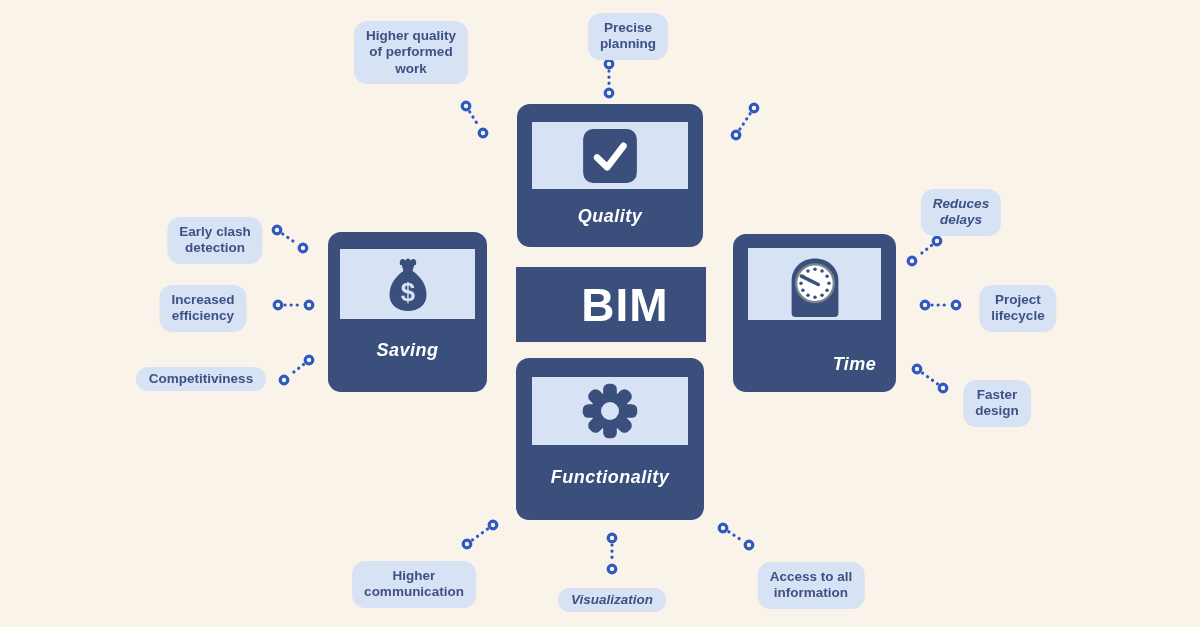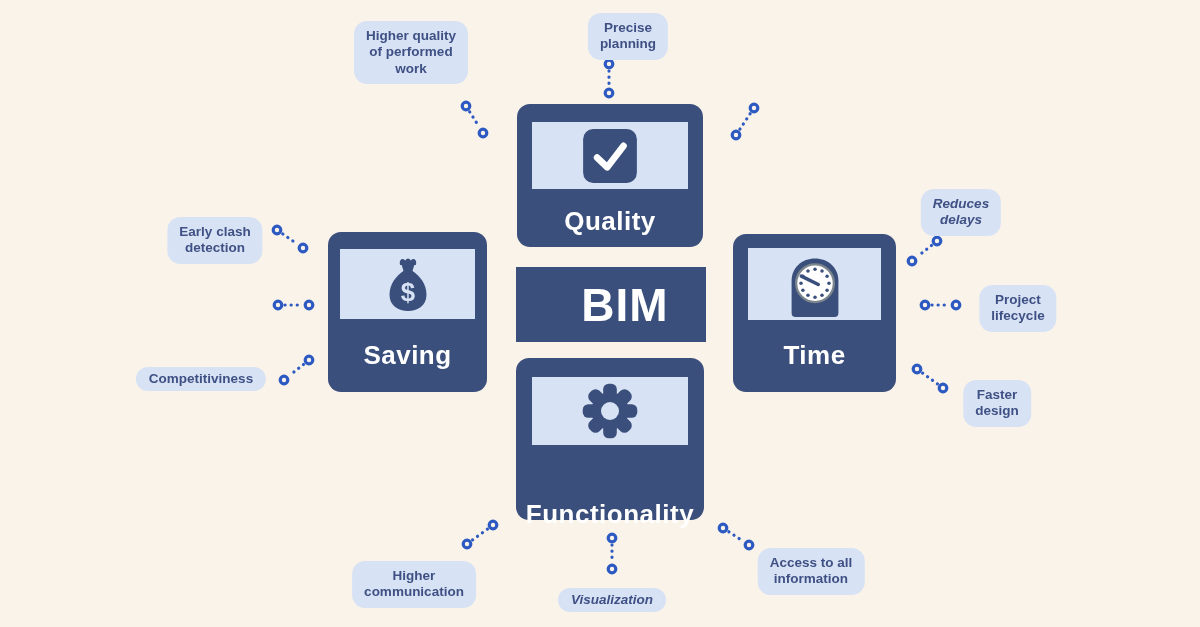--- a/index.html
+++ b/index.html
@@ -23,44 +23,44 @@
   .box-time{left:733px;top:234px;width:163px;height:158px;}
   .box-functionality{left:516px;top:358px;width:188px;height:162px;}
 
   .panel{position:absolute;background:var(--panel);display:flex;align-items:center;justify-content:center;}
   .box-quality .panel{left:15px;top:18px;width:156px;height:67px;}
   .box-saving .panel{left:12px;top:17px;width:135px;height:70px;}
   .box-time .panel{left:15px;top:14px;width:133px;height:72px;}
   .box-functionality .panel{left:16px;top:19px;width:156px;height:68px;}
 
   .box-title{position:absolute;left:0;width:100%;text-align:center;color:var(--white);
-    font-weight:bold;font-size:26px;letter-spacing:.5px;}
+    font-weight:bold;font-size:18px;letter-spacing:.5px;font-style:italic;}
   .box-quality .box-title{top:102px;}
   .box-saving .box-title{top:108px;}
-  .box-time .box-title{top:106px;}
-  .box-functionality .box-title{top:109px;margin-top:32px;}
+  .box-time .box-title{top:120px;margin-left:40px;}
+  .box-functionality .box-title{top:109px;}
 
   
   .bim-box{position:absolute;left:516px;top:267px;width:190px;height:75px;background:var(--navy);
     display:flex;align-items:center;justify-content:center;padding-left:28px;}
   .bim-box span{color:var(--white);font-weight:bold;font-size:46px;letter-spacing:1px;}
 
   
   .benefit{position:absolute;transform:translateX(-50%);background:var(--label-bg);
     color:var(--label-text);font-weight:bold;font-size:13.5px;line-height:1.22;
     text-align:center;white-space:pre-line;border-radius:13px;padding:7px 12px;}
   .benefit.one-line{padding:4px 13px;}
   .benefit.italic{font-style:italic;}
   .b0{left:411px;top:21px;}
   .b1{left:610px;top:13px;margin-left:18px;}
   .b2{left:829px;top:13px;}
   .b3{left:961px;top:189px;font-style:italic;}
   .b4{left:1018px;top:285px;}
   .b5{left:997px;top:380px;}
-  .b6{left:811px;top:548px;}
+  .b6{left:811px;top:562px;}
   .b7{left:612px;top:588px;}
   .b8{left:414px;top:561px;}
   .b9{left:201px;top:367px;}
   .b10{left:203px;top:285px;}
   .b11{left:206px;top:217px;margin-left:9px;}
 
   
   .connectors{position:absolute;left:0;top:0;pointer-events:none;}
   .connectors circle{fill:none;stroke:var(--connector);stroke-width:3.2;}
   .connectors line{stroke:var(--connector);stroke-width:3.2;stroke-linecap:round;stroke-dasharray:0.1 6;}
@@ -214,16 +214,18 @@
   <div class="benefit b4">Project
 lifecycle</div>
   <div class="benefit b5">Faster
 design</div>
   <div class="benefit b6">Access to all
 information</div>
   <div class="benefit b7 one-line italic">Visualization</div>
   <div class="benefit b8">Higher
 communication</div>
   <div class="benefit b9 one-line">Competitiviness</div>
+  <div class="benefit b10">Increased
+efficiency</div>
   <div class="benefit b11">Early clash
 detection</div>
 
 </div>
 
 </body></html>

